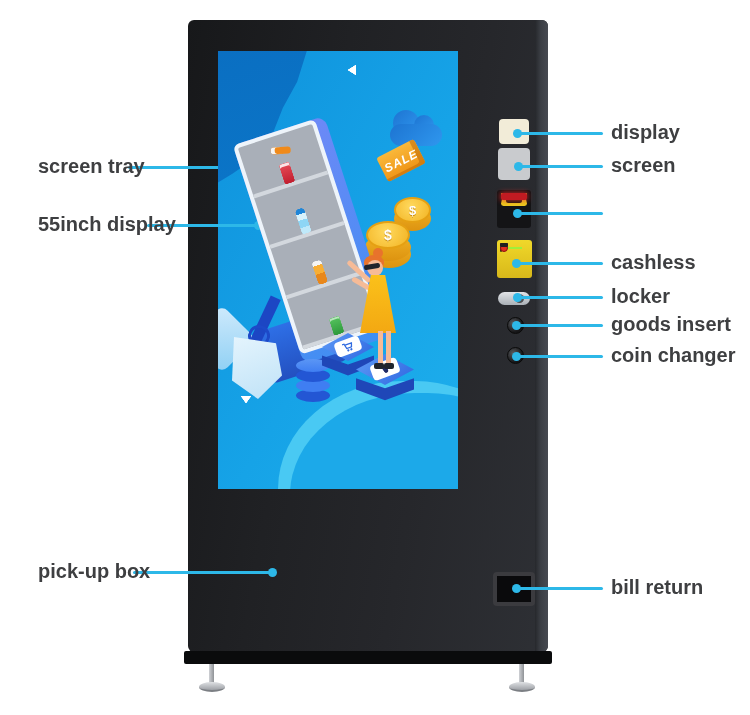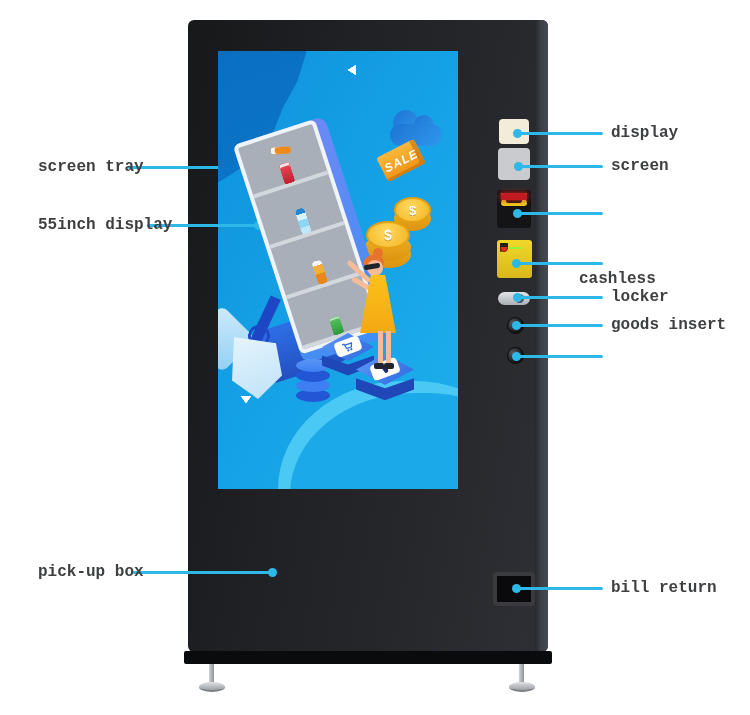--- a/index.html
+++ b/index.html
@@ -171,22 +171,22 @@
   .coin-return{left:305px;top:552px;width:42px;height:34px;border:4px solid #3b3b3f;
     border-radius:4px;background:#0a0a0c;}
 
   .pickup{left:64px;top:510px;width:160px;height:74px;border:9px solid #49463f;border-radius:5px;
     background:#26262a;display:flex;align-items:center;justify-content:center;
     box-shadow:0 0 0 1px #35332e;}
   .pickup span{position:static;color:#91949a;font-size:23px;font-weight:bold;letter-spacing:7px;
     padding-left:7px;}
 
   
-  .callout-text{color:var(--label_text,#3e3f41);font-size:16px;font-weight:bold;
-    transform:translateY(-52%);white-space:pre;font-family:Liberation Mono, monospace;}
+  .callout-text{color:var(--label_text,#3e3f41);font-size:20px;font-weight:bold;
+    transform:translateY(-52%);white-space:pre;}
   .callout-line{height:3px;background:var(--callout_line,#2db8e8);border-radius:2px;}
   .callout-dot{width:9px;height:9px;border-radius:50%;background:var(--callout_line,#2db8e8);}
 </style>
 </head>
 <body>
 
 <div id="stage">
 
   <div class="machine">
     <div class="machine-side"></div>
@@ -385,25 +385,26 @@
     <div class="callout-line" style="left: 517px; width: 86px; top: 131.5px;"></div>
     <div class="callout-dot" style="left: 512.5px; top: 128.5px;"></div>
     <span class="callout-text" style="top: 133px; left: 611px;">display</span>
     <div class="callout-line" style="left: 518px; width: 85px; top: 164.5px;"></div>
     <div class="callout-dot" style="left: 513.5px; top: 161.5px;"></div>
     <span class="callout-text" style="top: 166px; left: 611px;">screen</span>
     <div class="callout-line" style="left: 517px; width: 86px; top: 211.5px;"></div>
     <div class="callout-dot" style="left: 512.5px; top: 208.5px;"></div>
     <div class="callout-line" style="left: 516px; width: 87px; top: 261.5px;"></div>
     <div class="callout-dot" style="left: 511.5px; top: 258.5px;"></div>
-    <span class="callout-text" style="top: 263px; left: 579px; margin-top: 16px;">cashless</span>
+    <span class="callout-text" style="top: 263px; left: 611px;">cashless</span>
     <div class="callout-line" style="left: 517px; width: 86px; top: 295.5px;"></div>
     <div class="callout-dot" style="left: 512.5px; top: 292.5px;"></div>
     <span class="callout-text" style="top: 297px; left: 611px;">locker</span>
     <div class="callout-line" style="left: 516px; width: 87px; top: 323.5px;"></div>
     <div class="callout-dot" style="left: 511.5px; top: 320.5px;"></div>
     <span class="callout-text" style="top: 325px; left: 611px;">goods insert</span>
     <div class="callout-line" style="left: 516px; width: 87px; top: 354.5px;"></div>
     <div class="callout-dot" style="left: 511.5px; top: 351.5px;"></div>
+    <span class="callout-text" style="top: 356px; left: 611px;">coin changer</span>
     <div class="callout-line" style="left: 516px; width: 87px; top: 586.5px;"></div>
     <div class="callout-dot" style="left: 511.5px; top: 583.5px;"></div>
     <span class="callout-text" style="top: 588px; left: 611px;">bill return</span>
   </div>
 
 </body></html>

